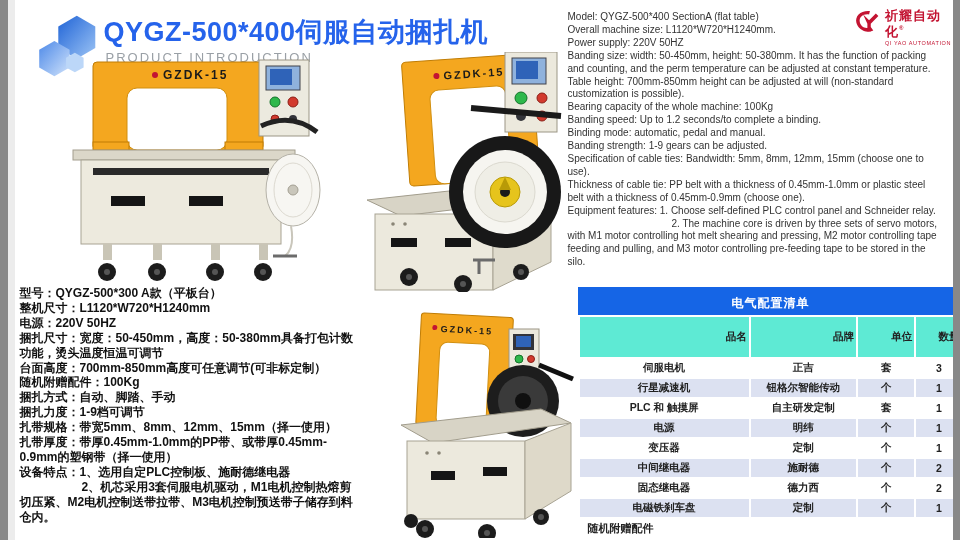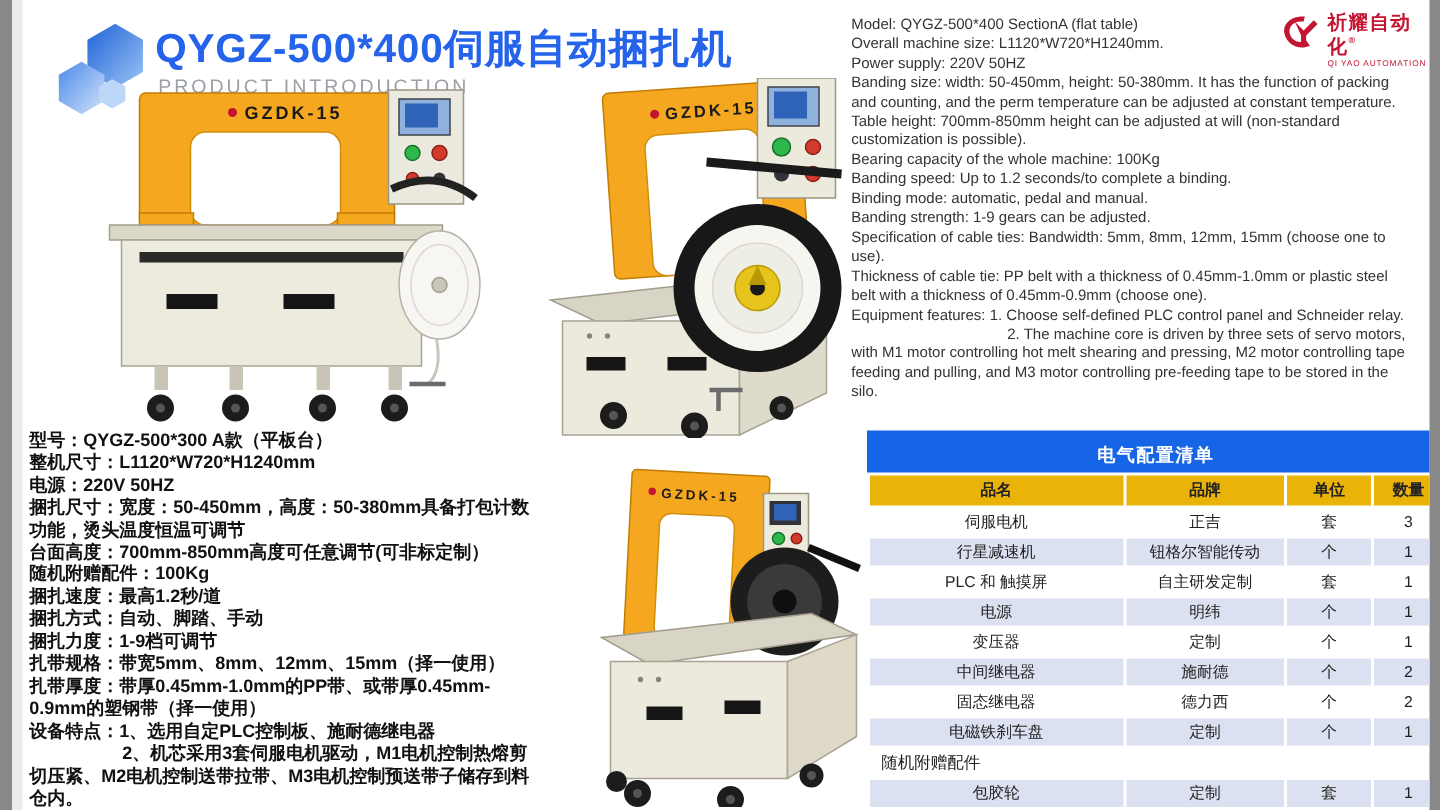--- a/index.html
+++ b/index.html
@@ -28,22 +28,22 @@
   
   .cn-specs{position:absolute;left:12px;top:286px;width:336px;font-size:12px;
             font-weight:bold;line-height:14.9px;color:#111;}
   .cn-specs .indent{text-indent:62px;}
 
   
   .cfg{position:absolute;left:570px;top:287px;width:386px;}
   .cfg-title{background:#1565e6;color:#fff;text-align:center;font-weight:bold;
              font-size:12px;padding:8px 0 3px 0;letter-spacing:1px;}
   .cfg table{width:100%;border-collapse:separate;border-spacing:2px;table-layout:fixed;}
-  .cfg th{background:#eab308;font-size:10.5px;font-weight:bold;color:#222;padding:3px 2px;}
-  .cfg td{font-size:10.5px;font-weight:normal;text-align:center;color:#222;padding:2px 2px;}
+  .cfg th{background:#5eead4;font-size:10.5px;font-weight:bold;color:#222;padding:13px 2px;text-align:right;}
+  .cfg td{font-size:10.5px;font-weight:bold;text-align:center;color:#222;padding:2px 2px;}
   .cfg tbody tr:nth-child(even) td{background:#dce1f1;}
   .cfg td.section-cell{text-align:left;padding-left:8px;font-size:11px;}
 
   
   .machine{position:absolute;}
   .m1{left:55px;top:58px;width:260px;height:232px;}
   .m2{left:345px;top:52px;width:225px;height:240px;}
   .m3{left:383px;top:303px;width:190px;height:235px;}
   .mlabel{font-family:"Liberation Sans",sans-serif;font-weight:bold;letter-spacing:2px;fill:#1a1a1a;}
 </style>
@@ -100,21 +100,20 @@
       <div class="spec-line indent">2. The machine core is driven by three sets of servo motors, with M1 motor controlling hot melt shearing and pressing, M2 motor controlling tape feeding and pulling, and M3 motor controlling pre-feeding tape to be stored in the silo.</div>
     </div>
 
   <div class="cn-specs">
       <div class="spec-line">型号：QYGZ-500*300  A款（平板台）</div>
       <div class="spec-line">整机尺寸：L1120*W720*H1240mm</div>
       <div class="spec-line">电源：220V 50HZ</div>
       <div class="spec-line">捆扎尺寸：宽度：50-450mm，高度：50-380mm具备打包计数功能，烫头温度恒温可调节</div>
       <div class="spec-line">台面高度：700mm-850mm高度可任意调节(可非标定制）</div>
       <div class="spec-line">随机附赠配件：100Kg</div>
-      <div class="spec-line">捆扎速度：最高1.2秒/道</div>
       <div class="spec-line">捆扎方式：自动、脚踏、手动</div>
       <div class="spec-line">捆扎力度：1-9档可调节</div>
       <div class="spec-line">扎带规格：带宽5mm、8mm、12mm、15mm（择一使用）</div>
       <div class="spec-line">扎带厚度：带厚0.45mm-1.0mm的PP带、或带厚0.45mm-0.9mm的塑钢带（择一使用）</div>
       <div class="spec-line">设备特点：1、选用自定PLC控制板、施耐德继电器</div>
       <div class="spec-line indent">2、机芯采用3套伺服电机驱动，M1电机控制热熔剪切压紧、M2电机控制送带拉带、M3电机控制预送带子储存到料仓内。</div>
     </div>
 
   <svg class="machine m1" viewBox="0 0 260 232">
 

